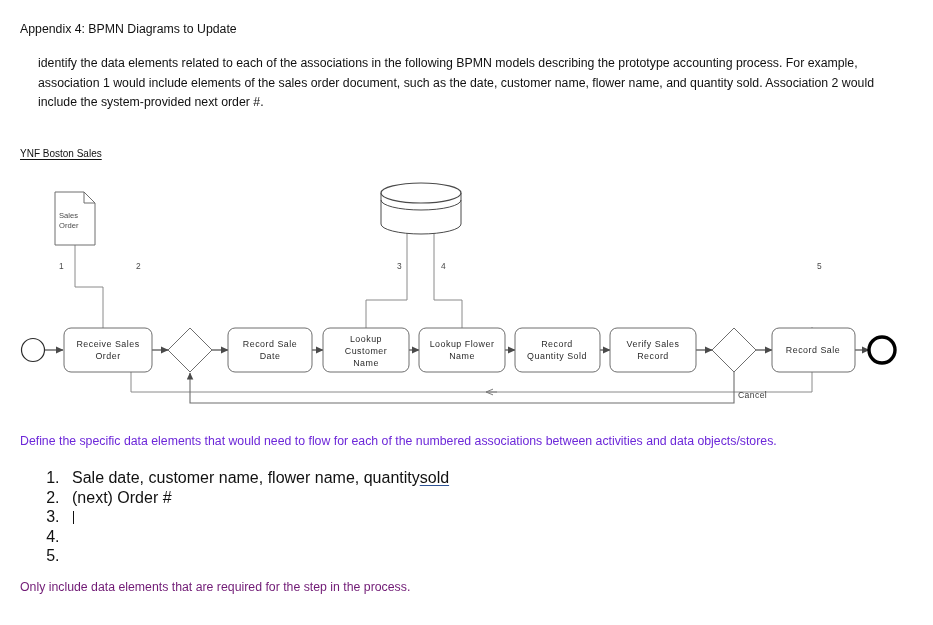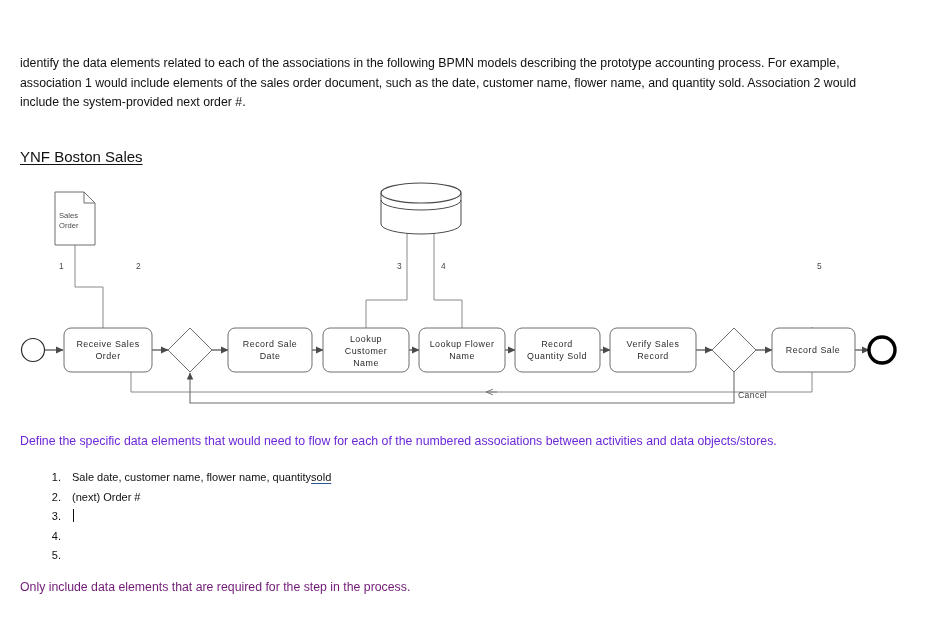--- a/index.html
+++ b/index.html
@@ -14,34 +14,34 @@
   .page{position:relative;width:933px;height:625px;}
 
   
   .para{
     position:absolute;
     font-size:12.3px;
     line-height:19.5px;
     color:#111;
   }
   #appendix-title{left:20px;top:20px;width:700px;}
-  #intro-para{left:20px;top:54px;width:878px;}
+  #intro-para{left:38px;top:54px;width:878px;}
   #section-heading{
     position:absolute;left:20px;top:148px;
-    font-size:15px;font-weight:400;color:#111;
+    font-size:10px;font-weight:400;color:#111;
     text-decoration:underline;text-underline-offset:2px;
   }
   #define-para{position:absolute;left:20px;top:432px;width:890px;font-size:12.3px;line-height:19px;color:#6d28d9;}
   #closing-para{position:absolute;left:20px;top:578px;width:700px;font-size:12.3px;line-height:19px;color:#701a75;}
 
   
   #answer-list{
     position:absolute;left:40px;top:468px;
     margin:0;padding:0 0 0 24px;
-    font-size:11px;line-height:19.6px;color:#111;
+    font-size:16px;line-height:19.6px;color:#111;
   }
   #answer-list li{margin:0;padding:0 0 0 8px;}
   #answer-list li span.txt{display:inline-block;}
   .spell{ text-decoration:underline; text-decoration-color:#2f5496; text-underline-offset:2px; }
   .caret{
     display:inline-block;width:1px;height:13px;
     background:#111;vertical-align:-2px;margin-left:1px;
   }
 
   
@@ -71,20 +71,21 @@
     font-family:"Liberation Sans", sans-serif;
     font-size:7.6px;
     fill:#4a4a4a;
   }
 </style>
 </head>
 <body>
 
 <div class="page">
 
+  <div class="para" id="appendix-title">Appendix 4: BPMN Diagrams to Update</div>
 
   <div class="para" id="intro-para">identify the data elements related to each of the associations in the following BPMN models describing the prototype accounting process. For example, association 1 would include elements of the sales order document, such as the date, customer name, flower name, and quantity sold. Association 2 would include the system-provided next order #.</div>
 
   <div id="section-heading">YNF Boston Sales</div>
 
   <div id="bpmn-diagram">
     <svg width="933" height="245" viewBox="0 0 933 245" xmlns="http://www.w3.org/2000/svg">
       <defs>
         <marker id="sfArrow" markerWidth="7" markerHeight="7" refX="6" refY="3" orient="auto">
           <path d="M0,0 L6.5,3 L0,6 z" fill="#4a4a4a"></path>

